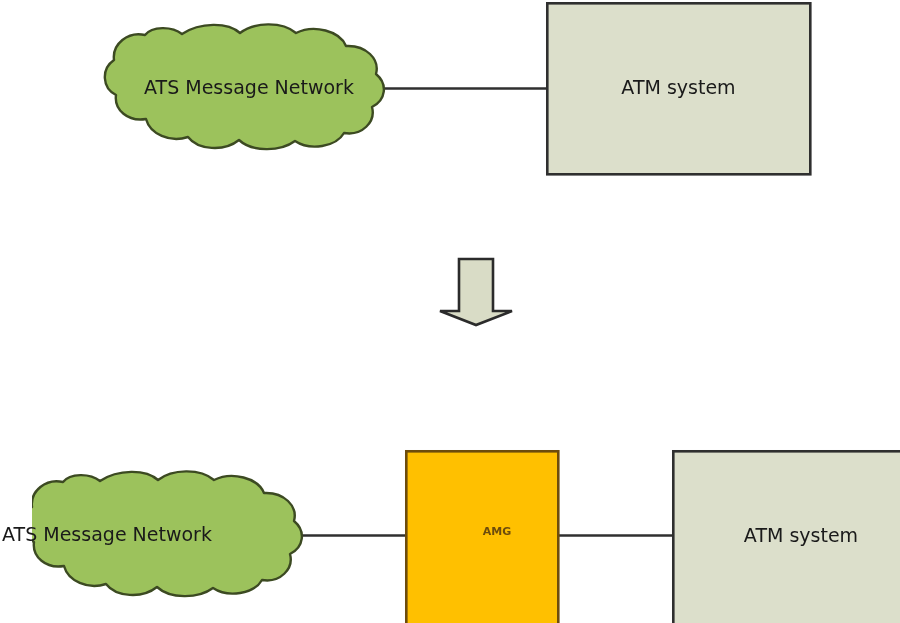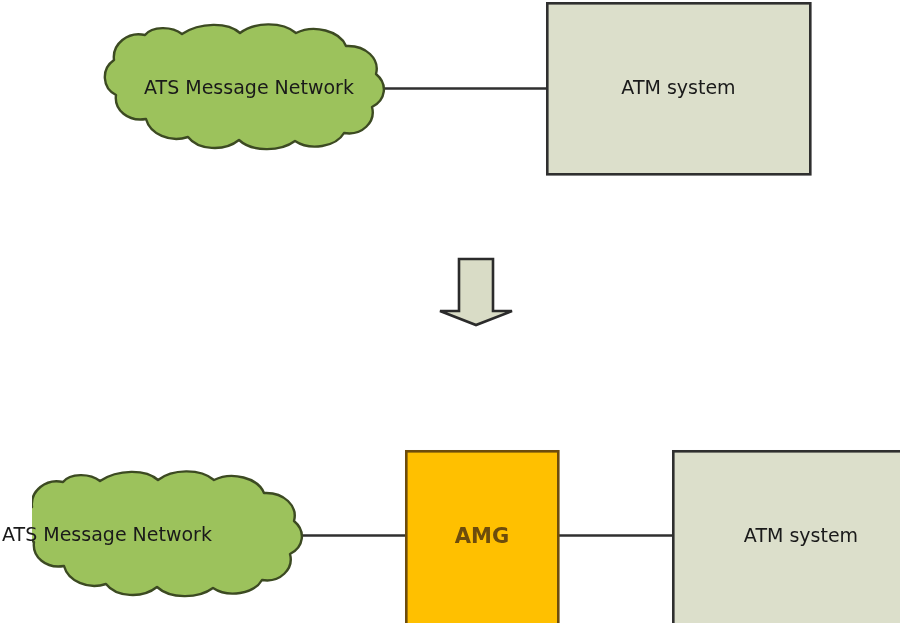--- a/index.html
+++ b/index.html
@@ -58,23 +58,24 @@
     left: -120px;
     top: 525px;
     width: 390px;
     font-size: 19px;
     color: #1a1a1a;
   }
   .label-amg {
     left: 373px;
     top: 526px;
     width: 154px;
-    font-size: 21px;
+    font-size: 11px;
     font-weight: 600;
     color: #6d4c0c;
+    padding-left: 15px;
   }
   .label-atm-bottom {
     left: 640px;
     top: 526px;
     width: 258px;
     font-size: 19px;
     color: #1a1a1a;
   }
 </style>
 </head>

